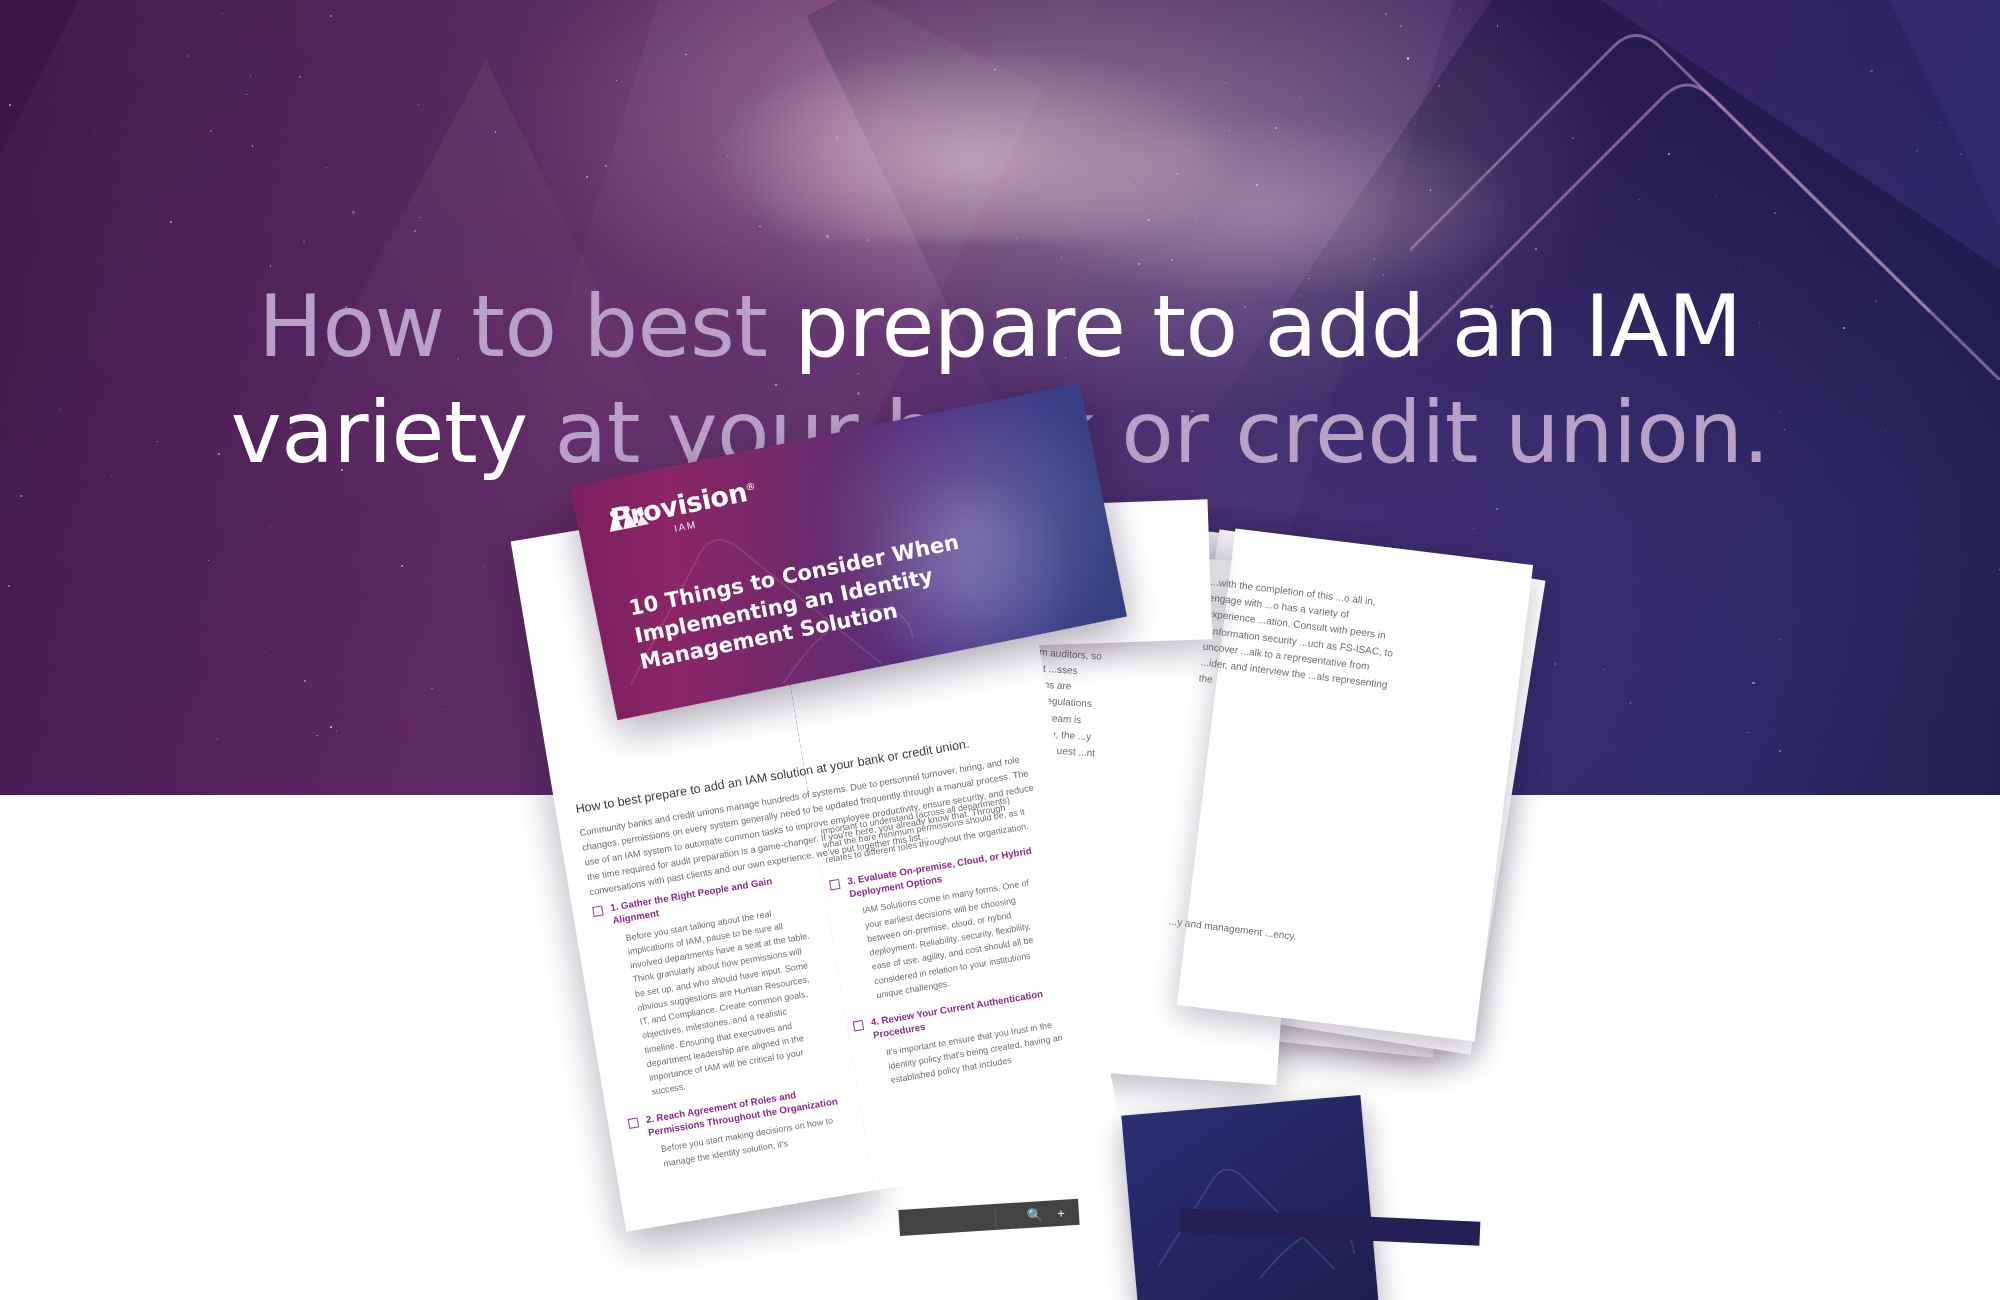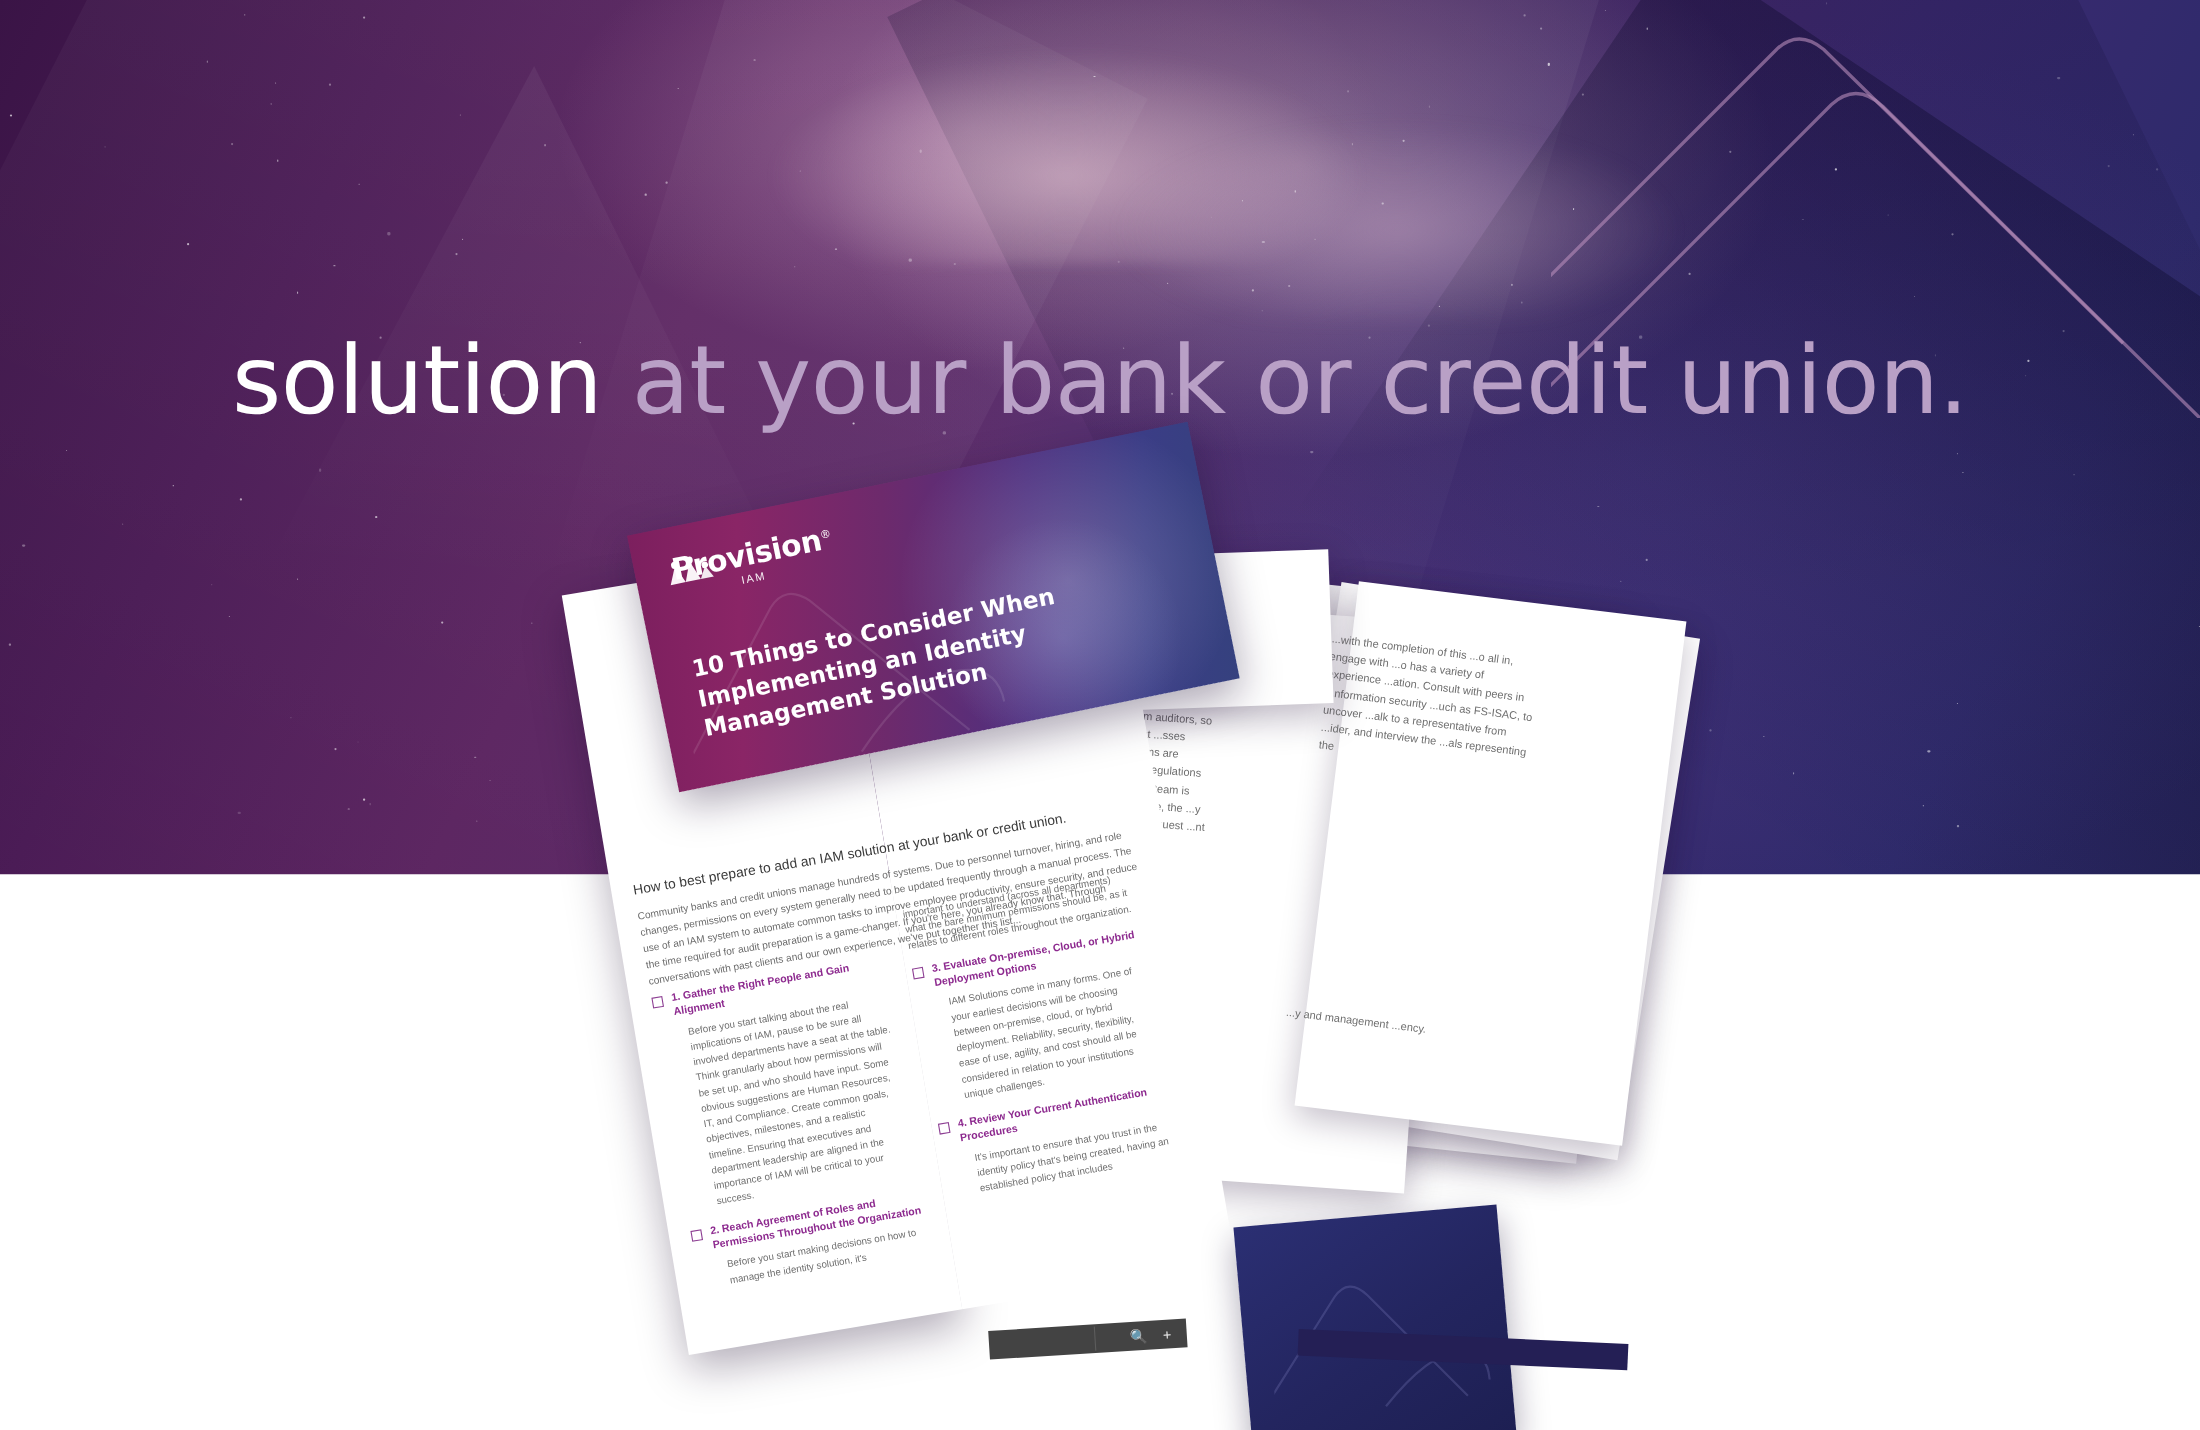--- a/index.html
+++ b/index.html
@@ -142,22 +142,25 @@
     <div id="cloud2"></div>
 
     <svg id="chevrons" viewBox="0 0 620 420">
       <g fill="none" stroke="#b48bb8" stroke-opacity="0.62" stroke-width="3">
         <path d="M-40 330 L205 85 Q225 66 248 85 L520 352"></path>
         <path d="M-40 430 L255 135 Q278 114 302 137 L600 430"></path>
       </g>
     </svg>
 
     <h1 id="headline">
+      <span class="ln one">
+        <span class="t-dim">How to best </span><span class="t-bright">prepare to add an IAM</span>
+      </span>
       <span class="ln two">
-        <span class="t-bright">solution </span><span class="t-dim">at your bank or credit union.</span>
+        <span class="t-bright">variety </span><span class="t-dim">at your bank or credit union.</span>
       </span>
     </h1>
   <div class="star" style="width: 1.61384px; height: 1.61384px; left: 1629.53px; top: 702.04px; opacity: 0.42;"></div>
       <div class="star" style="width: 2.47286px; height: 2.47286px; left: 1350.53px; top: 615.317px; opacity: 0.39;"></div>
       <div class="star" style="width: 0.836246px; height: 0.836246px; left: 269.645px; top: 525.831px; opacity: 0.58;"></div>
       <div class="star" style="width: 2.40856px; height: 2.40856px; left: 352.243px; top: 211.199px; opacity: 0.24;"></div>
       <div class="star" style="width: 1.33798px; height: 1.33798px; left: 1779.31px; top: 750.191px; opacity: 0.43;"></div>
       <div class="star" style="width: 1.84191px; height: 1.84191px; left: 1064.26px; top: 706.071px; opacity: 0.47;"></div>
       <div class="star" style="width: 1.55242px; height: 1.55242px; left: 335.793px; top: 730.068px; opacity: 0.22;"></div>
       <div class="star" style="width: 2.16117px; height: 2.16117px; left: 1192.97px; top: 731.828px; opacity: 0.26;"></div>

